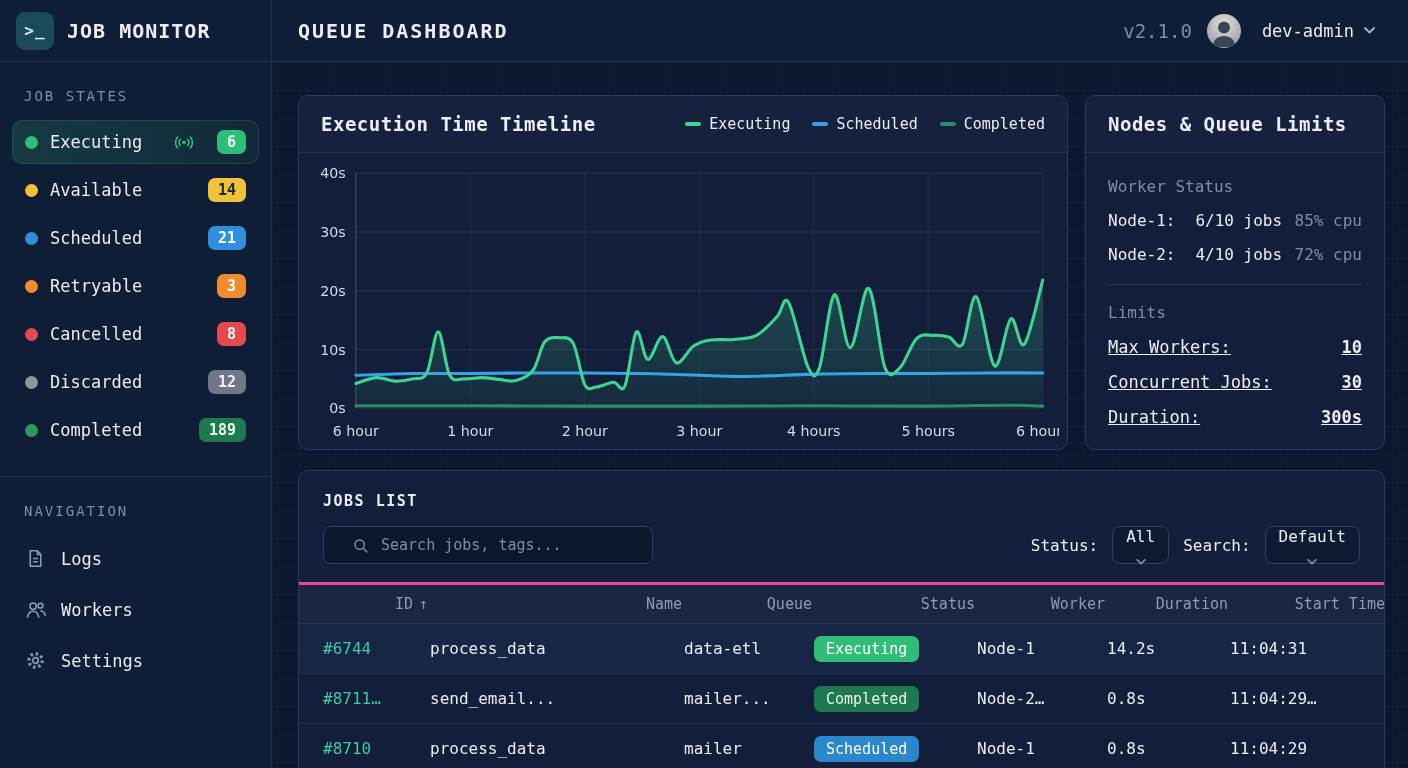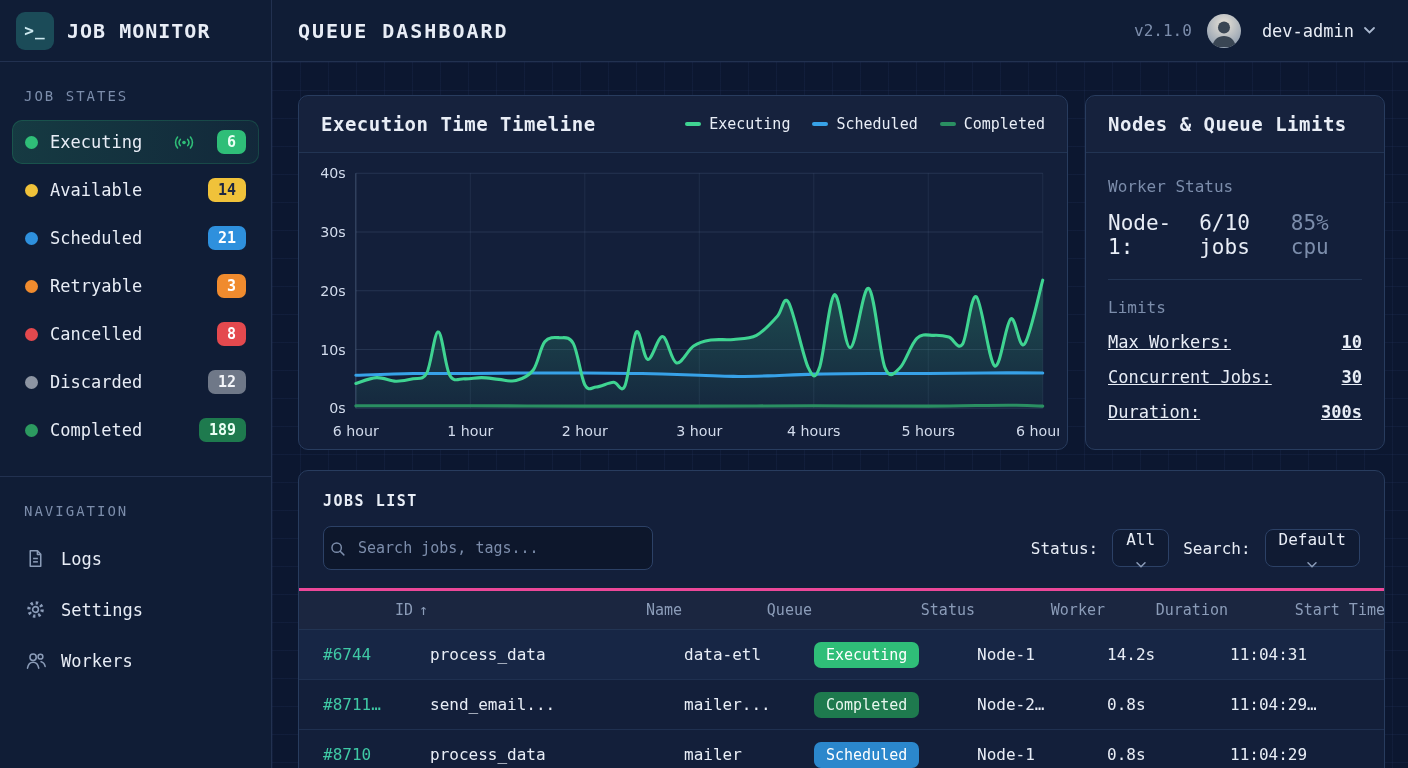--- a/index.html
+++ b/index.html
@@ -16,21 +16,21 @@
   .topbar { grid-column:1/3; display:flex; background:#101d36; border-bottom:1px solid #223150; }
   .brand { width:272px; flex:0 0 272px; display:flex; align-items:center; gap:13px;
            padding-left:16px; border-right:1px solid #223150; }
   .brand-icon { width:38px; height:38px; border-radius:9px; background:#1b4b58;
                 display:flex; align-items:center; justify-content:center;
                 color:#cde9f0; font-size:16px; font-weight:bold; letter-spacing:1px; }
   .brand-title { font-size:20px; font-weight:bold; letter-spacing:1px; }
   .topbar-main { flex:1; display:flex; align-items:center; padding:0 26px; }
   .page-title { margin:0; font-size:20px; font-weight:600; letter-spacing:2px; }
   .topbar-right { margin-left:auto; display:flex; align-items:center; gap:15px; }
-  .version { color:#7c8dab; font-size:16px; }
+  .version { color:#7c8dab; font-size:19px; }
   .avatar { width:34px; height:34px; border-radius:50%; overflow:hidden;
             background:radial-gradient(circle at 50% 30%, #e9e3d8, #97a3b2 75%); position:relative; }
   .avatar svg { position:absolute; inset:0; }
   .user-menu { display:flex; align-items:center; gap:9px; background:none; border:none;
                color:#e8edf6; font:inherit; font-size:17px; cursor:pointer; }
   .user-menu svg { color:#aab8cf; }
 
   
   .sidebar { background:#101d36; border-right:1px solid #223150; padding-top:26px; overflow:hidden; }
   .section-label { color:#7c8dab; font-size:14px; letter-spacing:2px; padding:0 0 12px 24px; }
@@ -66,34 +66,34 @@
   .legend { margin-left:auto; display:flex; align-items:center; gap:22px; }
   .legend-item { display:flex; align-items:center; gap:8px; font-size:15px; }
   .legend-dash { width:16px; height:4px; border-radius:2px; }
   .chart-body { flex:1; padding:6px 8px 0 4px; }
   .chart-body svg { width:100%; height:100%; display:block; }
   .ax { fill:#d2dbec; font-size:14px; font-family:"DejaVu Sans", sans-serif; }
 
   
   .nodes-body { padding:6px 22px 0; }
   .subhead { color:#7c8dab; font-size:16px; margin:18px 0 8px; }
-  .worker-row { display:flex; align-items:baseline; font-size:21px; margin:15px 0; }
+  .worker-row { display:flex; align-items:baseline; font-size:16px; margin:15px 0; }
   .worker-jobs { margin-left:20px; }
   .worker-cpu { margin-left:auto; color:#7c8dab; }
   .panel-divider { border:none; border-top:1px solid #223453; margin:20px 0 2px; }
   .limit-row { display:flex; font-size:17px; margin:15px 0;text-decoration:underline; }
   .limit-value { margin-left:auto; font-weight:600; }
 
   
   .jobs-panel { grid-column:1/3; height:340px; overflow:hidden; }
   .jobs-title { padding:21px 24px 0; font-size:15px; font-weight:bold; letter-spacing:1.5px; }
   .jobs-toolbar { display:flex; align-items:center; padding:16px 24px 18px; }
-  .search-box { display:flex; align-items:center; gap:10px; width:330px; height:44px;
+  .search-box { display:flex; align-items:center; gap:10px; width:330px; height:38px;
                 background:rgba(9,17,33,.55); border:1px solid #2c4166; border-radius:8px;
-                padding:0 5px; color:#7c8dab; }
+                padding:0 28px; color:#7c8dab; }
   .search-box input { flex:1; background:none; border:none; outline:none; color:#dfe6f2;
                       font:inherit; font-size:15px; min-width:0; }
   .search-box input::placeholder { color:#7c8dab; }
   .filters { margin-left:auto; display:flex; align-items:center; gap:14px; font-size:16px; }
   .select { display:flex; align-items:center; gap:12px; height:38px; padding:0 13px;
             border:1px solid #2c4166; border-radius:8px; background:rgba(14,24,44,.5);
             font-size:16px; cursor:pointer; color:#e8edf6;flex-direction:column; }
   .select svg { color:#8b9cb8; }
   .jobs-table { width:100%; border-collapse:collapse; table-layout:fixed; font-size:16px; }
   .jobs-table th { height:40px; text-align:right; font-weight:normal; font-size:15px; color:#8b9cb8;
@@ -192,37 +192,37 @@
               <path d="M5.5 2.8h7.5l3.5 3.8v12.6h-11z"></path>
               <path d="M13 2.8v4h3.5"></path>
               <path d="M8.5 11h5"></path>
               <path d="M8.5 14.5h5"></path>
             </svg>
           </span>
           <span>Logs</span>
         </li>
         <li class="nav-item">
           <span class="nicon">
-            <svg width="21" height="21" viewBox="0 0 22 22" fill="none" stroke="currentColor">
-              <circle cx="11" cy="11" r="7" stroke-width="3.4" stroke-dasharray="2.5 3"></circle>
-              <circle cx="11" cy="11" r="3" stroke-width="1.7"></circle>
-            </svg>
-          </span>
-          <span>Settings</span>
-        </li>
-        <li class="nav-item">
-          <span class="nicon">
             <svg width="21" height="21" viewBox="0 0 22 22" fill="none" stroke="currentColor" stroke-width="1.6" stroke-linecap="round">
               <circle cx="8.5" cy="7.6" r="3.3"></circle>
               <path d="M2.6 19c.8-4 3-6.1 5.9-6.1s5.1 2.1 5.9 6.1"></path>
               <circle cx="16.2" cy="7" r="2.5"></circle>
               <path d="M16.9 12.2c2.2.5 3.6 2.3 4.2 5"></path>
             </svg>
           </span>
           <span>Workers</span>
+        </li>
+        <li class="nav-item">
+          <span class="nicon">
+            <svg width="21" height="21" viewBox="0 0 22 22" fill="none" stroke="currentColor">
+              <circle cx="11" cy="11" r="7" stroke-width="3.4" stroke-dasharray="2.5 3"></circle>
+              <circle cx="11" cy="11" r="3" stroke-width="1.7"></circle>
+            </svg>
+          </span>
+          <span>Settings</span>
         </li>
       </ul>
   </aside>
 
   <main class="main">
 
     <section class="panel chart-panel">
       <div class="panel-header">
         <h2>Execution Time Timeline</h2>
         <div class="legend" id="chart-legend">
@@ -285,20 +285,25 @@
       <div class="panel-header">
         <h2>Nodes &amp; Queue Limits</h2>
       </div>
       <div class="nodes-body">
         <div class="subhead">Worker Status</div>
         <div id="worker-rows">
             <div class="worker-row">
               <span>Node-1:</span>
               <span class="worker-jobs">6/10 jobs</span>
               <span class="worker-cpu">85% cpu</span>
+            </div>
+            <div class="worker-row">
+              <span>Node-2:</span>
+              <span class="worker-jobs">4/10 jobs</span>
+              <span class="worker-cpu">72% cpu</span>
             </div>
           </div>
         <hr class="panel-divider">
         <div class="subhead">Limits</div>
         <div id="limit-rows">
             <div class="limit-row">
               <span>Max Workers:</span>
               <span class="limit-value">10</span>
             </div>
             <div class="limit-row">

